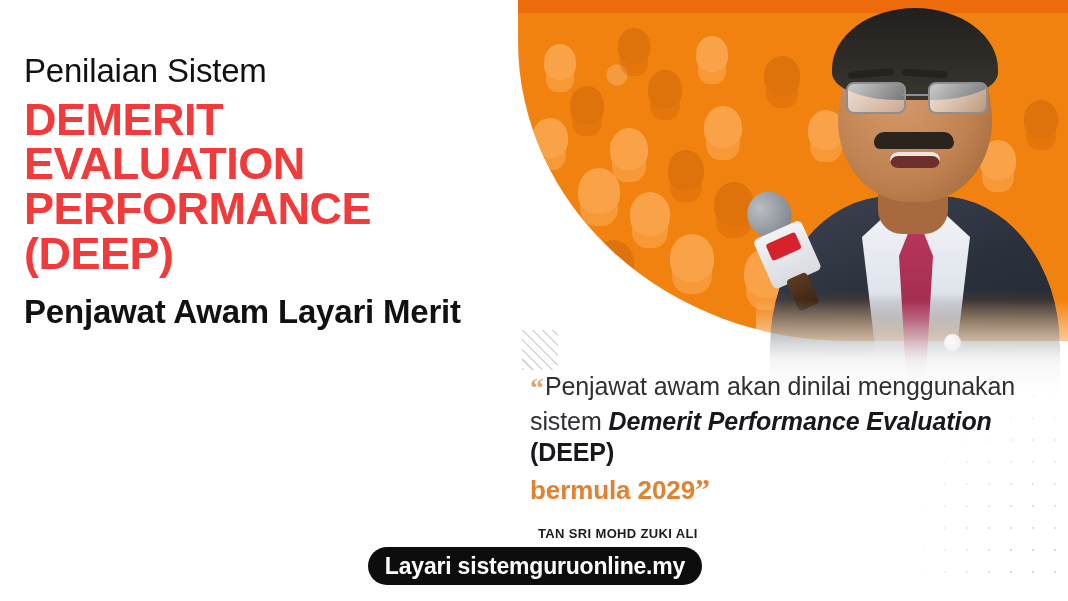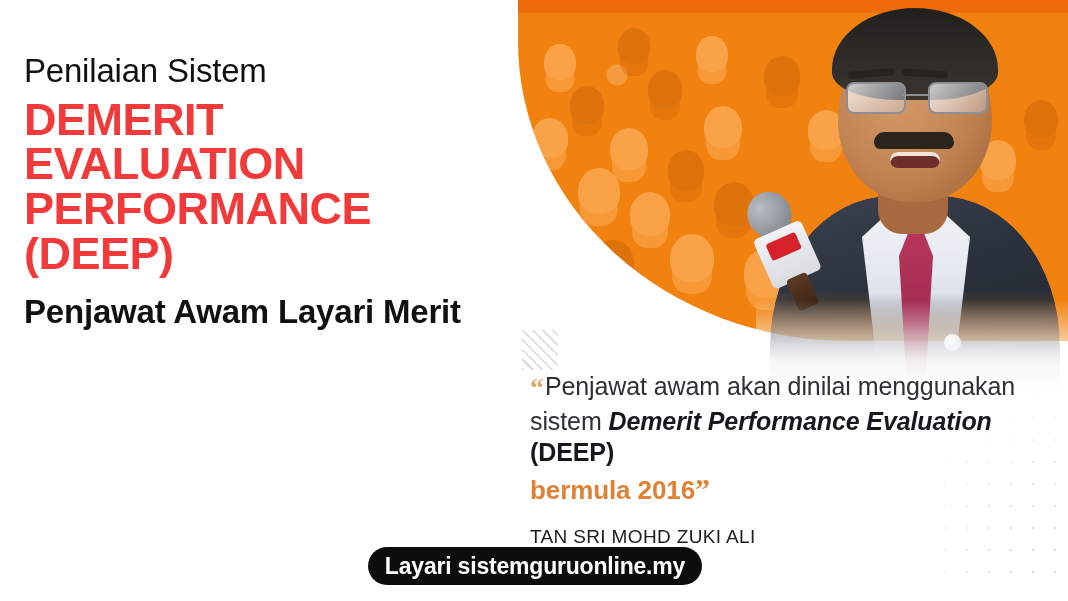--- a/index.html
+++ b/index.html
@@ -329,25 +329,25 @@
     color: #E08234;
     font-weight: 700;
     font-family: "Liberation Serif", serif;
     font-size: 30px;
   }
 
   .attrib {
     margin-top: 18px;
   }
   .attrib-name {
-    font-size: 19px;
-    font-weight: 400;
+    font-size: 13px;
+    font-weight: 700;
     color: #1a1c1f;
     letter-spacing: 0.35px;
-    margin: 0;
+    margin: 8px;
   }
   .attrib-role {
     font-size: 13px;
     font-weight: 400;
     color: #6f7379;
     letter-spacing: 0.15px;
     margin: 2px 0 0 0;
   }
 
   
@@ -448,21 +448,21 @@
     </div>
 
     <div class="hatch"></div>
     <div class="dots"></div>
 
     <div class="quote-block">
       <p class="quote-text">
         <span class="quote-open">“</span><span>Penjawat awam akan dinilai</span>
         <span>menggunakan sistem </span><span class="q-strong">Demerit</span>
         <span class="q-strong">Performance Evaluation</span><span class="q-deep"> (DEEP)</span>
-        <span class="q-bermula"><span>bermula 2016</span><span class="quote-close">”</span></span>
+        <span class="q-bermula"><span>bermula 2029</span><span class="quote-close">”</span></span>
       </p>
 
       <div class="attrib">
         <p class="attrib-name">TAN SRI MOHD ZUKI ALI</p>
         <p class="attrib-role">Ketua Setiausaha Negara</p>
       </div>
     </div>
   </div>
 
   <div class="url-badge">

